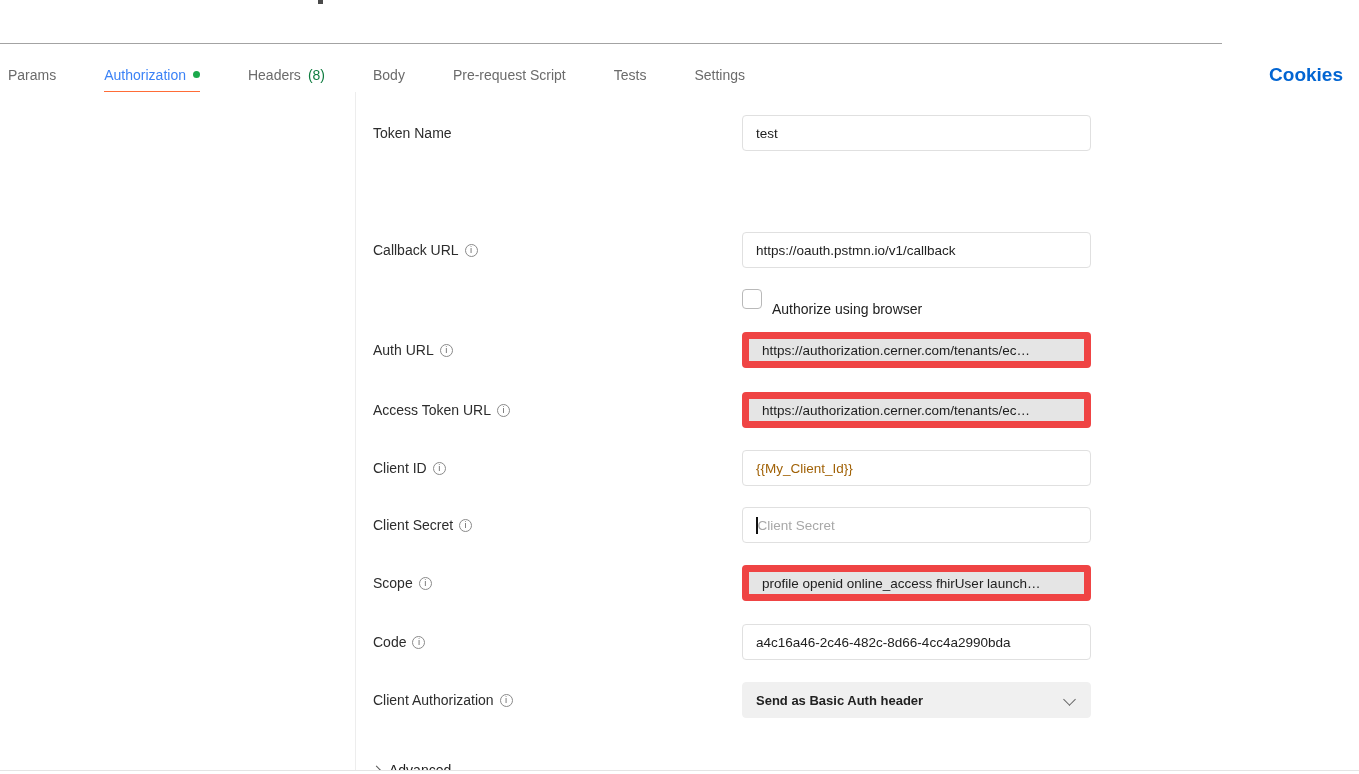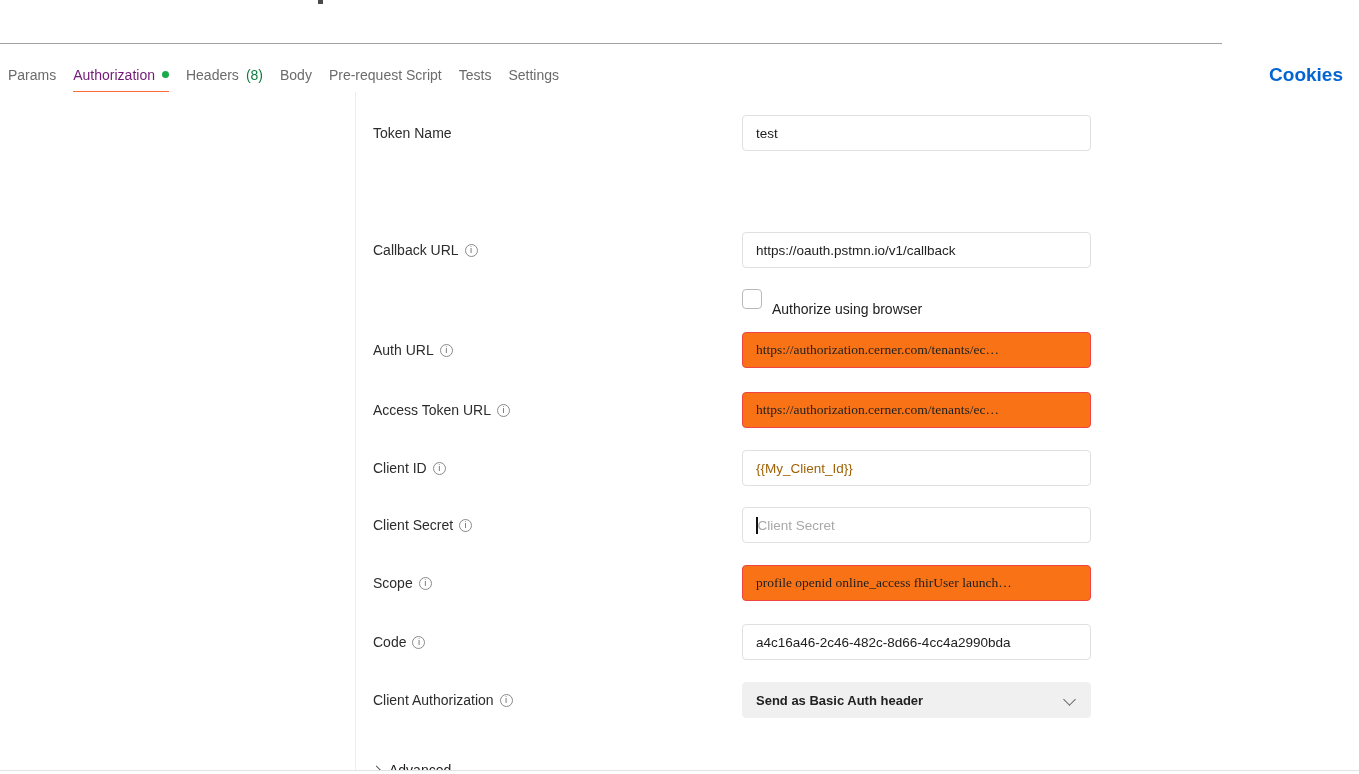--- a/index.html
+++ b/index.html
@@ -6,25 +6,25 @@
   html, body { width: 1359px; height: 774px; background: #ffffff; overflow: hidden;
     font-family: "Liberation Sans", "DejaVu Sans", sans-serif; }
   .page { position: relative; width: 1359px; height: 774px; background: #fff; }
 
   
   .top-artifact { position: absolute; left: 318px; top: 0; width: 5px; height: 4px; background: #4a4a4a; }
   .top-line { position: absolute; left: 0; top: 43px; width: 1222px; height: 1px; background: #a3a3a3; }
 
   
   .tabbar { position: absolute; left: 0; top: 55px; width: 1359px; height: 40px;
-    border-bottom: 1px solid #ededed; display: flex; align-items: stretch; gap: 17px;
+    border-bottom: 1px solid #ededed; display: flex; align-items: stretch; gap: 48px;
     padding-left: 8px; }
   .tab { display: flex; align-items: center; gap: 7px; font-size: 14px; color: #6b6b6b;
     cursor: pointer; white-space: nowrap; }
-  .tab.active { color: #701a75; font-weight: 500; box-shadow: inset 0 -3px 0 #ff6c37; justify-content: center; }
+  .tab.active { color: #3b82f6; font-weight: 500; box-shadow: inset 0 -3px 0 #ff6c37; justify-content: center; }
   .tab .count { color: #0e7c3f; }
   .dot { width: 7px; height: 7px; border-radius: 50%; background: #1ba94c; }
   .cookies { position: absolute; right: 16px; top: 55px; height: 40px; display: flex;
     align-items: center; color: #0265d2; font-weight: 700; font-size: 19px; cursor: pointer; }
 
   
   .main { position: absolute; left: 0; top: 92px; width: 1359px; height: 678px; display: flex; align-items: center; }
   .left-pane { width: 356px; height: 100%; border-right: 1px solid #ededed; background: #fff; }
   .right-pane { position: relative; flex: 1; height: 100%; background: #fff; overflow: hidden; }
 
@@ -32,21 +32,21 @@
   .row { position: absolute; left: 0; width: 100%; height: 36px; }
   .lbl { position: absolute; left: 17px; top: 0; height: 36px; display: flex; align-items: center;
     gap: 6px; font-size: 14px; color: #2c2c2c; }
   .info-icon { width: 13px; height: 13px; border: 1px solid #8a8a8a; border-radius: 50%;
     display: inline-flex; align-items: center; justify-content: center; font-size: 9.5px;
     color: #6b6b6b; font-style: normal; line-height: 1; cursor: pointer; }
   .ctl { position: absolute; left: 386px; top: 0; width: 349px; height: 36px;
     border-radius: 4px; display: flex; align-items: center; padding: 0 13px;
     font-size: 13.5px; color: #212121; white-space: nowrap; overflow: hidden; cursor: text; }
   .ctl-white { background: #fff; border: 1px solid #e0e0e0; }
-  .ctl-gray  { background: #f97316; border: 1px solid #ef4444; font-family: Liberation Serif, serif; }
+  .ctl-gray  { background: #e5e5e5; border: 7px solid #ef4444; }
   .ctl-select { background: #f0f0f0; border: 1px solid #f0f0f0; font-weight: 700;
     font-size: 13px; cursor: pointer; position: absolute; }
   .chev-down { position: absolute; right: 16px; top: 12px; width: 9px; height: 9px;
     border-right: 1.6px solid #636363; border-bottom: 1.6px solid #636363;
     transform: rotate(45deg); }
   .red-text { color: #a16207; }
   .placeholder { color: #a8a8a8; }
   .caret { display: inline-block; width: 1.5px; height: 17px; background: #111;
     flex: 0 0 1.5px; }
 

